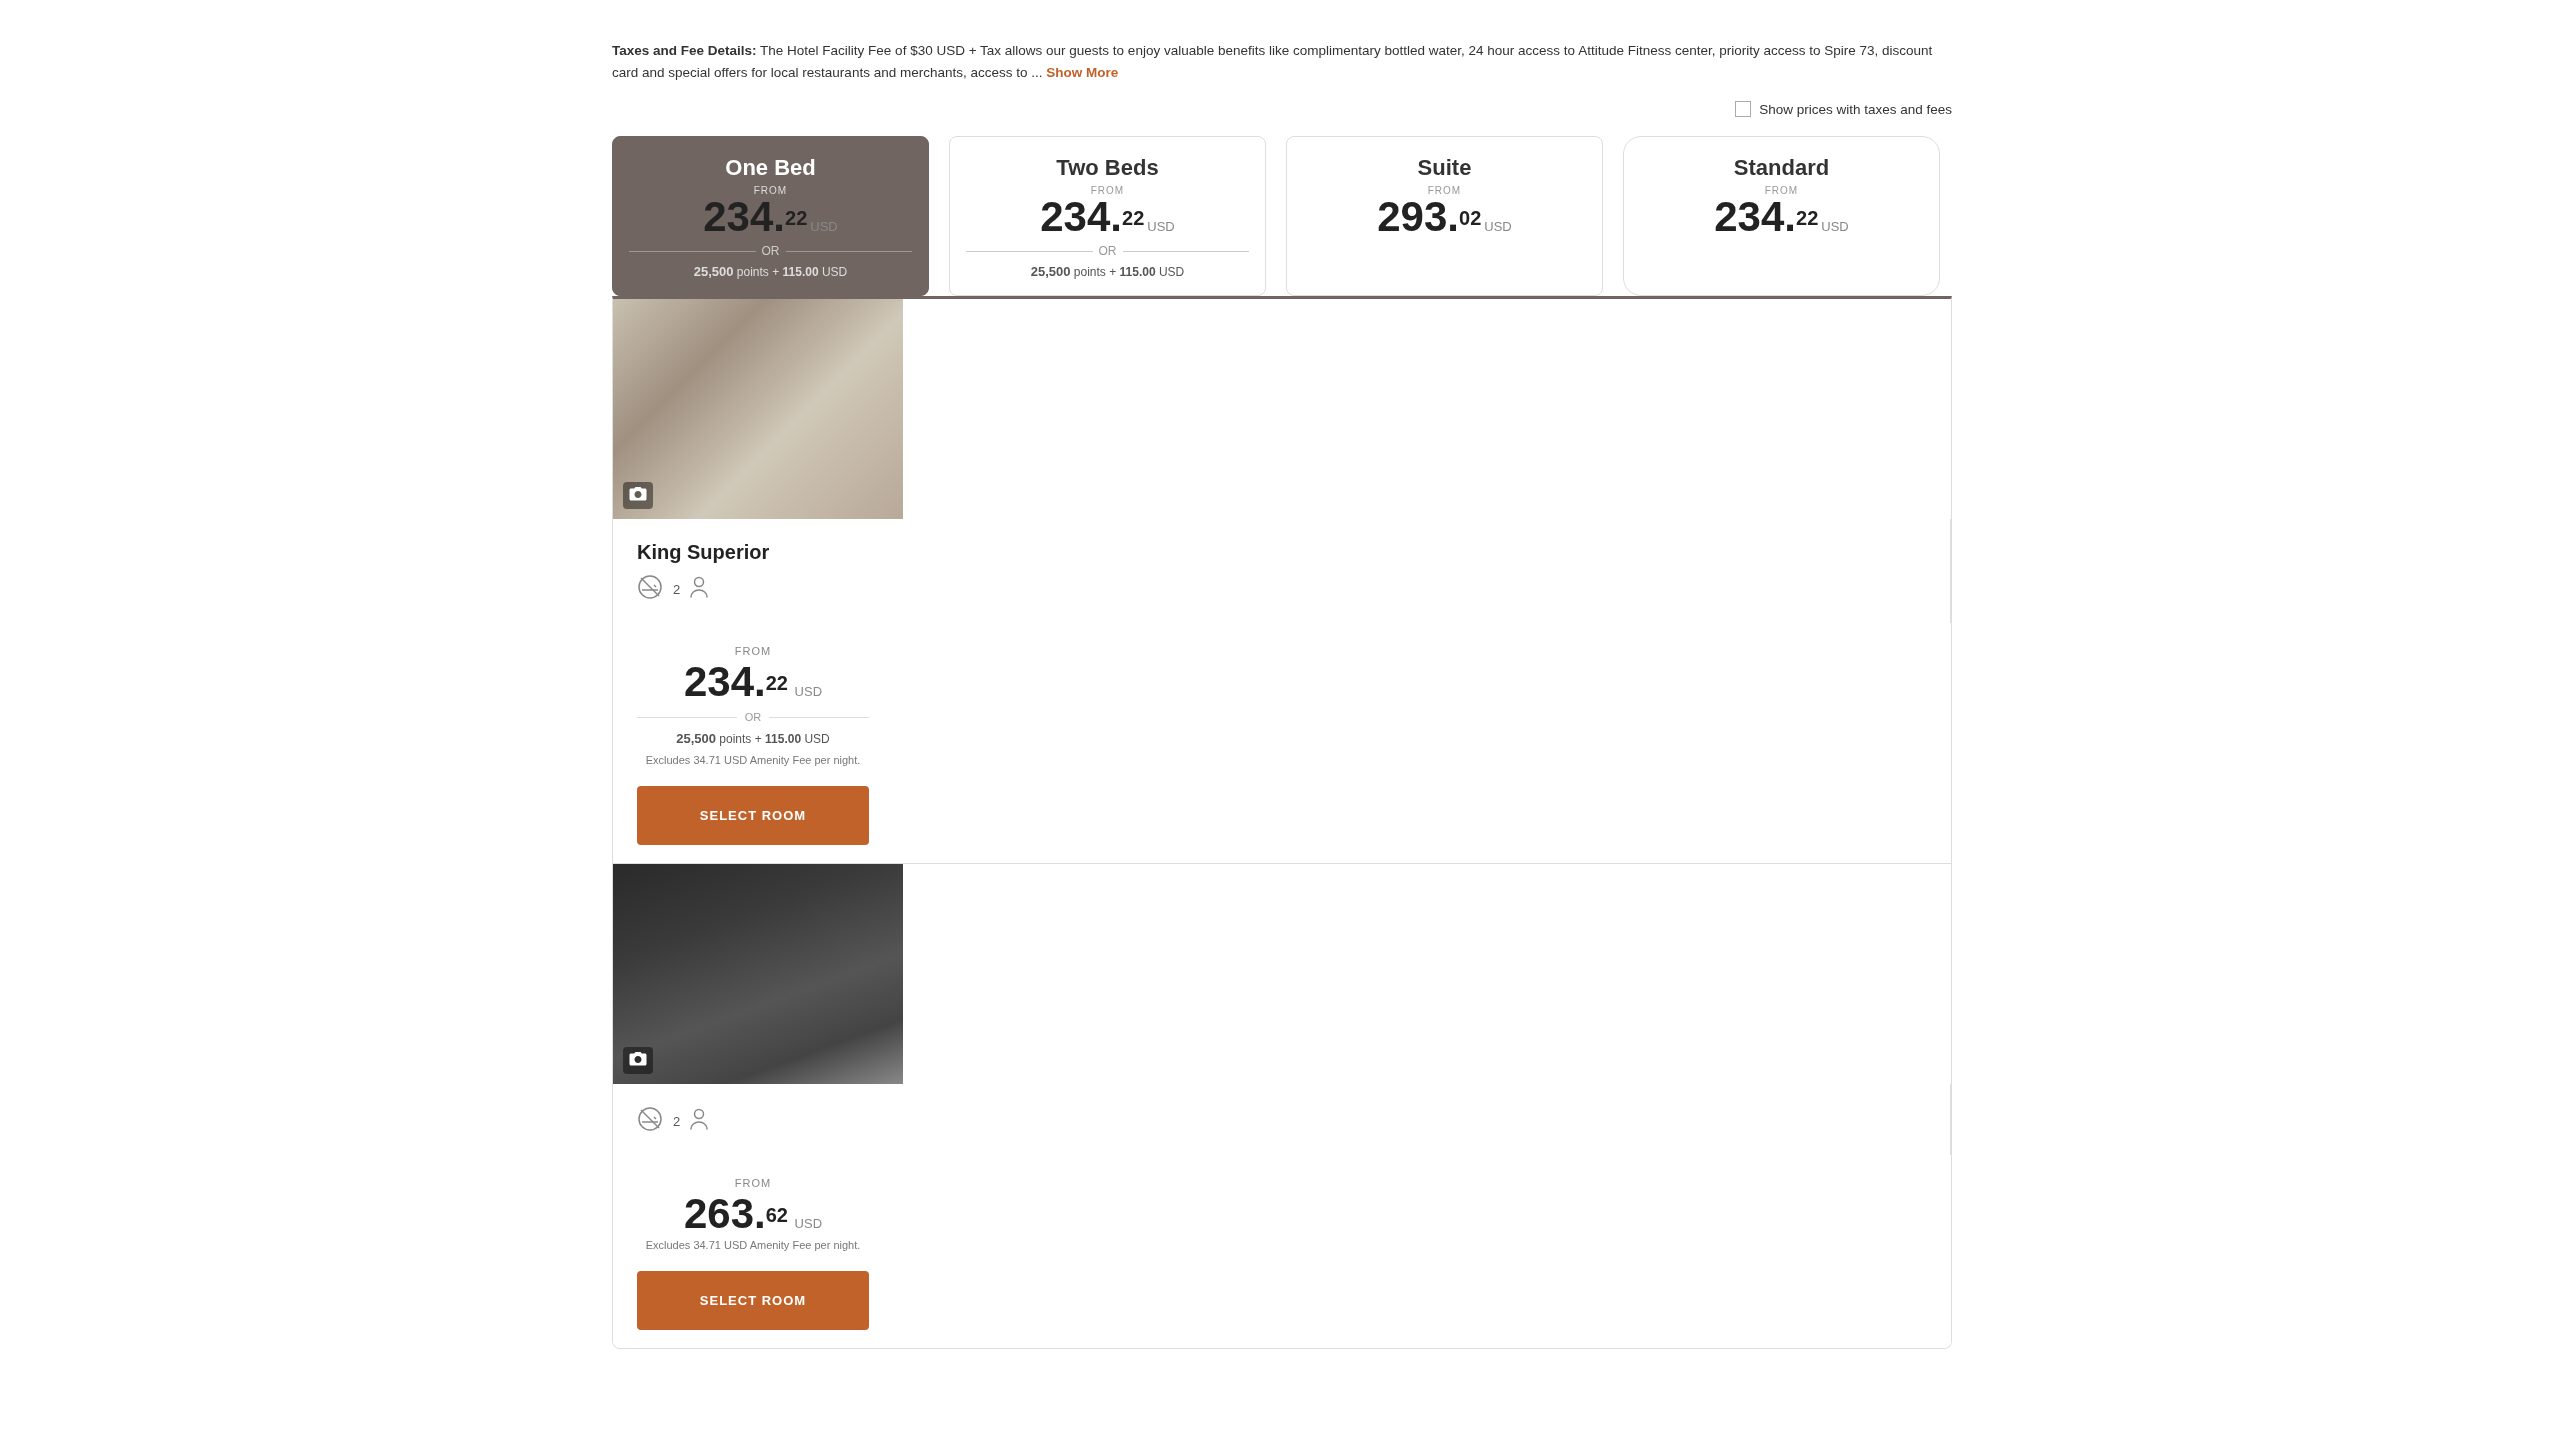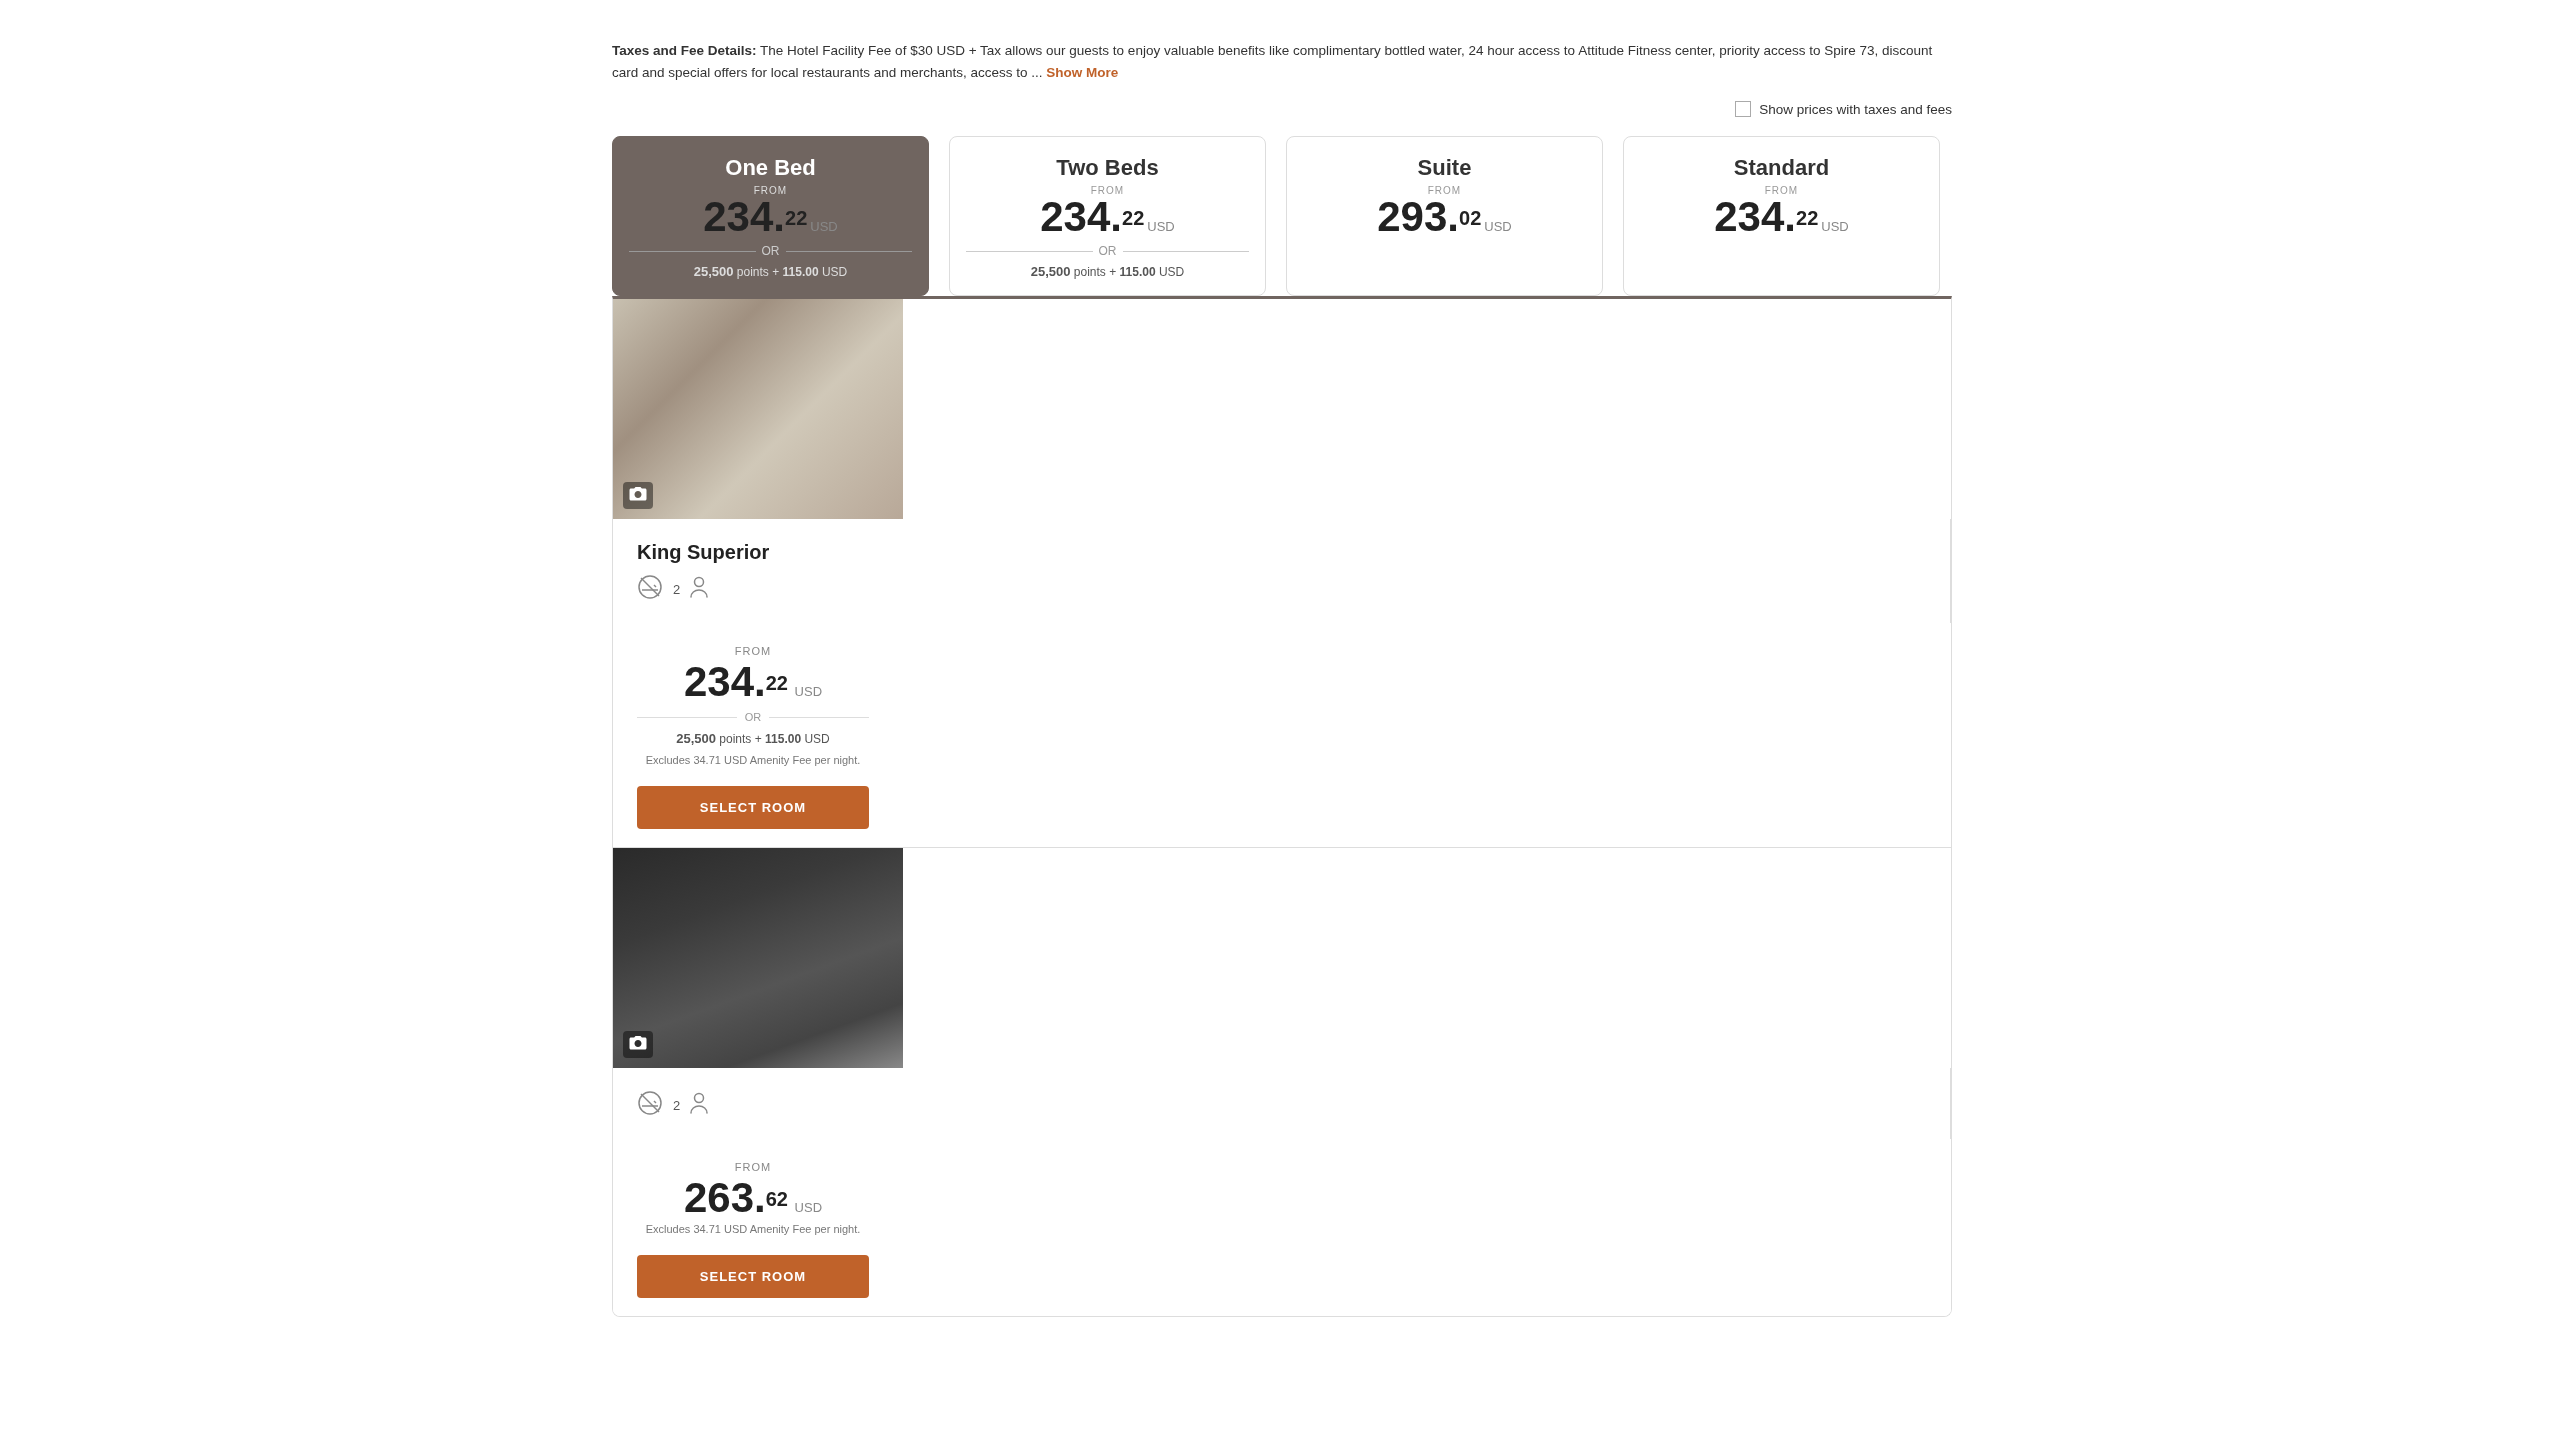--- a/index.html
+++ b/index.html
@@ -70,21 +70,21 @@
       border: 1.5px solid #ddd;
       border-radius: 8px;
       padding: 18px 16px 16px;
       cursor: pointer;
       background: #fff;
       text-align: center;
       position: relative;
       margin: 0 4px;
     }
     .room-tab:first-child { margin-left: 0; }
-    .room-tab:last-child { margin-right: 12px; }
+    .room-tab:last-child { margin-right: 12px; border-radius: 18px; }
     .room-tab.active {
       background: #706560;
       border-color: #706560;
       color: #fff;
     }
     .room-tab .tab-title {
       font-size: 22px;
       font-weight: bold;
       display: block;
     }
@@ -283,21 +283,21 @@
       font-size: 11px;
       color: #777;
       text-align: center;
       margin-bottom: 10px;
     }
     .select-room-btn {
       background: #c0622a;
       color: #fff;
       border: none;
       border-radius: 4px;
-      padding: 14px 30px;
+      padding: 22px 30px;
       font-size: 13px;
       font-weight: bold;
       letter-spacing: 1px;
       text-transform: uppercase;
       cursor: pointer;
       width: 100%;
       margin-top: 6px;
     }
     .icon-no-smoke {
       display: inline-block;

